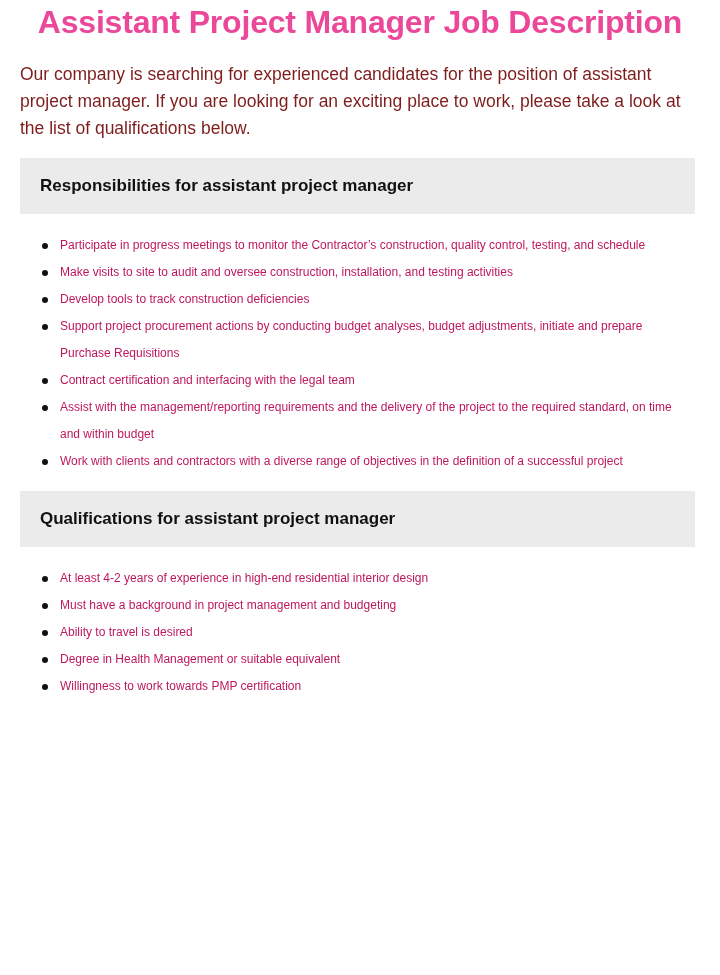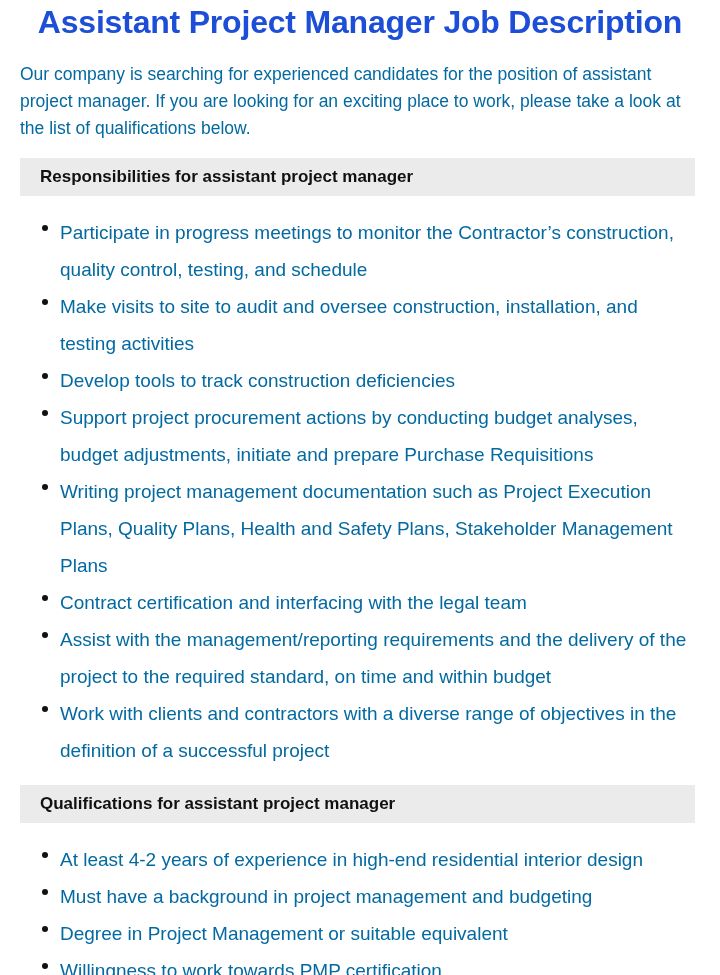--- a/index.html
+++ b/index.html
@@ -21,55 +21,55 @@
       box-sizing: border-box;
     }
     .title {
       margin: 0;
       padding-top: 2px;
       height: 44px;
       font-size: 32px;
       line-height: 40px;
       font-weight: bold;
       text-align: center;
-      color: #1d4ed8;
+      color: #ec4899;
       letter-spacing: -0.2px;
     }
     .intro {
       margin: 15px 20px 0 20px;
       font-size: 17.5px;
       line-height: 27px;
-      color: #0369a1;
+      color: #7f1d1d;
     }
     .section-header {
       margin: 16px 25px 0 20px;
-      height: 38px;
+      height: 56px;
       background: #ebebeb;
       box-sizing: border-box;
       padding-left: 20px;
       display: flex;
       align-items: center;
       font-size: 17px;
       font-weight: bold;
       color: #111111;
     }
     .section-header.first {
       margin-top: 16px;
     }
     ul.items {
       list-style: none;
       margin: 18px 20px 0 20px;
       padding: 0;
     }
     ul.items li {
       position: relative;
       padding-left: 40px;
-      font-size: 19px;
-      line-height: 37px;
-      color: #0369a1;
+      font-size: 12px;
+      line-height: 27px;
+      color: #be185d;
       padding-right: 8px;
     }
     ul.items li .bullet {
       position: absolute;
       left: 22px;
       top: 11px;
       width: 6px;
       height: 6px;
       border-radius: 50%;
       background: #111111;
@@ -83,29 +83,29 @@
 
   <p class="intro">Our company is searching for experienced candidates for the position of assistant project manager. If you are looking for an exciting place to work, please take a look at the list of qualifications below.</p>
 
   <section>
     <div class="section-header first">Responsibilities for assistant project manager</div>
     <ul class="items">
       <li><span class="bullet"></span><span>Participate in progress meetings to monitor the Contractor’s construction, quality control, testing, and schedule</span></li>
       <li><span class="bullet"></span><span>Make visits to site to audit and oversee construction, installation, and testing activities</span></li>
       <li><span class="bullet"></span><span>Develop tools to track construction deficiencies</span></li>
       <li><span class="bullet"></span><span>Support project procurement actions by conducting budget analyses, budget adjustments, initiate and prepare Purchase Requisitions</span></li>
-      <li><span class="bullet"></span><span>Writing project management documentation such as Project Execution Plans, Quality Plans, Health and Safety Plans, Stakeholder Management Plans</span></li>
       <li><span class="bullet"></span><span>Contract certification and interfacing with the legal team</span></li>
       <li><span class="bullet"></span><span>Assist with the management/reporting requirements and the delivery of the project to the required standard, on time and within budget</span></li>
       <li><span class="bullet"></span><span>Work with clients and contractors with a diverse range of objectives in the definition of a successful project</span></li>
     </ul>
   </section>
 
   <section>
     <div class="section-header">Qualifications for assistant project manager</div>
     <ul class="items">
       <li><span class="bullet"></span><span>At least 4-2 years of experience in high-end residential interior design</span></li>
       <li><span class="bullet"></span><span>Must have a background in project management and budgeting</span></li>
-      <li><span class="bullet"></span><span>Degree in Project Management or suitable equivalent</span></li>
+      <li><span class="bullet"></span><span>Ability to travel is desired</span></li>
+      <li><span class="bullet"></span><span>Degree in Health Management or suitable equivalent</span></li>
       <li><span class="bullet"></span><span>Willingness to work towards PMP certification</span></li>
     </ul>
   </section>
 </div>
 
 </body></html>

